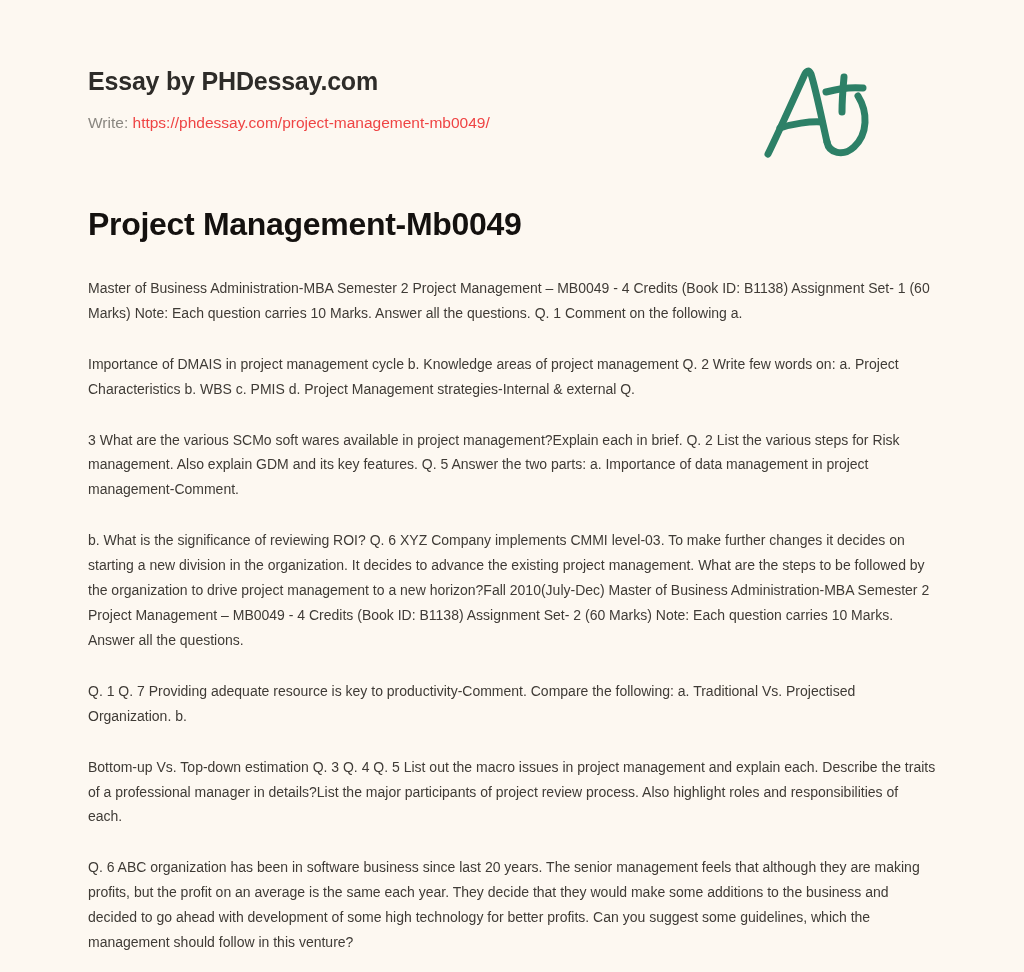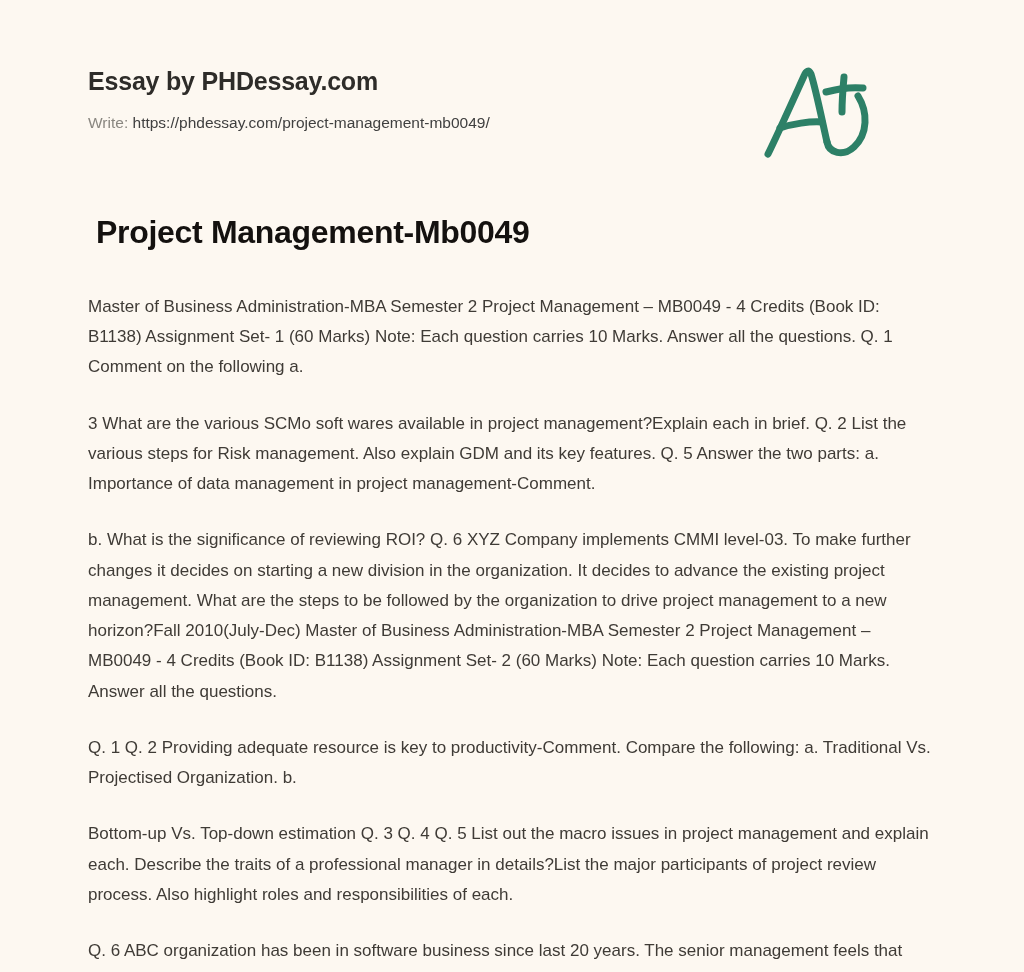--- a/index.html
+++ b/index.html
@@ -40,53 +40,53 @@
 
   .source-line {
     margin-top: 17px;
     font-size: 15.5px;
     line-height: 1.35;
     color: #8a8780;
     white-space: nowrap;
   }
 
   .source-link {
-    color: #404040;
+    color: #ef4444;
     text-decoration: none;
   }
 
   
   .logo {
     position: absolute;
     top: 58px;
     right: 58px;
     width: 120px;
     height: 110px;
   }
   .logo svg { display: block; width: 120px; height: 110px; }
 
   
   .doc-title {
-    margin: 8px;
+    margin: 0;
     padding-top: 70px;
     font-size: 32px;
     font-weight: 700;
     letter-spacing: -0.3px;
     color: #14110f;
     line-height: 1.25;
   }
 
   
   .article {
     padding-top: 32px;
   }
 
   .article p {
     margin: 0 0 26px 0;
-    font-size: 17px;
+    font-size: 14px;
     line-height: 1.78;
     color: #3f3b36;
     max-width: 848px;
     text-align: left;
   }
   .article p:last-child { margin-bottom: 0; }
 </style>
 </head>
 <body>
 
@@ -114,20 +114,21 @@
 
         <path d="M100 38 C 110 54, 110 76, 96 89 C 85 99, 71 95, 69 84"></path>
       </svg>
     </div>
   </div>
 
   <h1 class="doc-title">Project Management-Mb0049</h1>
 
   <div class="article">
     <p>Master of Business Administration-MBA Semester 2 Project Management – MB0049 - 4 Credits (Book ID: B1138) Assignment Set- 1 (60 Marks) Note: Each question carries 10 Marks. Answer all the questions. Q. 1 Comment on the following a.</p>
+    <p>Importance of DMAIS in project management cycle b. Knowledge areas of project management Q. 2 Write few words on: a. Project Characteristics b. WBS c. PMIS d. Project Management strategies-Internal &amp; external Q.</p>
     <p>3 What are the various SCMo soft wares available in project management?Explain each in brief. Q. 2 List the various steps for Risk management. Also explain GDM and its key features. Q. 5 Answer the two parts: a. Importance of data management in project management-Comment.</p>
     <p>b. What is the significance of reviewing ROI? Q. 6 XYZ Company implements CMMI level-03. To make further changes it decides on starting a new division in the organization. It decides to advance the existing project management. What are the steps to be followed by the organization to drive project management to a new horizon?Fall 2010(July-Dec) Master of Business Administration-MBA Semester 2 Project Management – MB0049 - 4 Credits (Book ID: B1138) Assignment Set- 2 (60 Marks) Note: Each question carries 10 Marks. Answer all the questions.</p>
-    <p>Q. 1 Q. 2 Providing adequate resource is key to productivity-Comment. Compare the following: a. Traditional Vs. Projectised Organization. b.</p>
+    <p>Q. 1 Q. 7 Providing adequate resource is key to productivity-Comment. Compare the following: a. Traditional Vs. Projectised Organization. b.</p>
     <p>Bottom-up Vs. Top-down estimation Q. 3 Q. 4 Q. 5 List out the macro issues in project management and explain each. Describe the traits of a professional manager in details?List the major participants of project review process. Also highlight roles and responsibilities of each.</p>
     <p>Q. 6 ABC organization has been in software business since last 20 years. The senior management feels that although they are making profits, but the profit on an average is the same each year. They decide that they would make some additions to the business and decided to go ahead with development of some high technology for better profits. Can you suggest some guidelines, which the management should follow in this venture?</p>
   </div>
 
 </div>
 
 </body></html>

